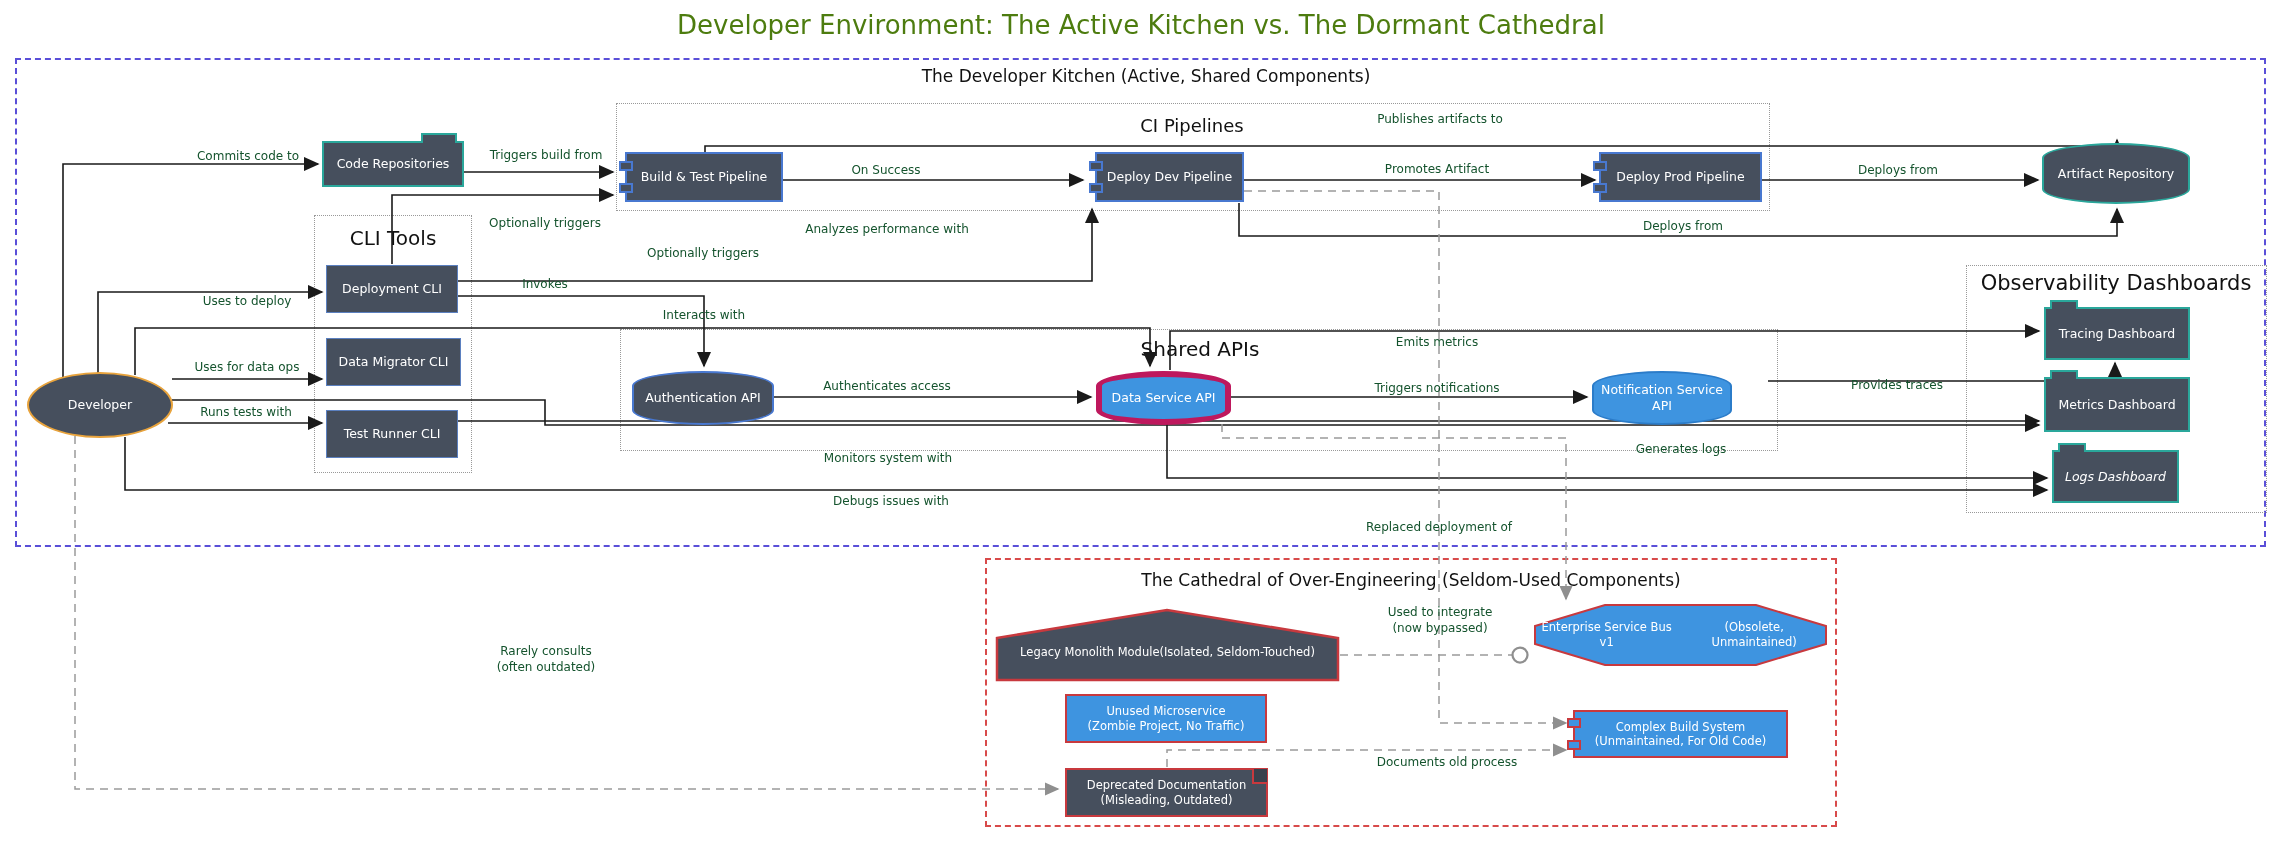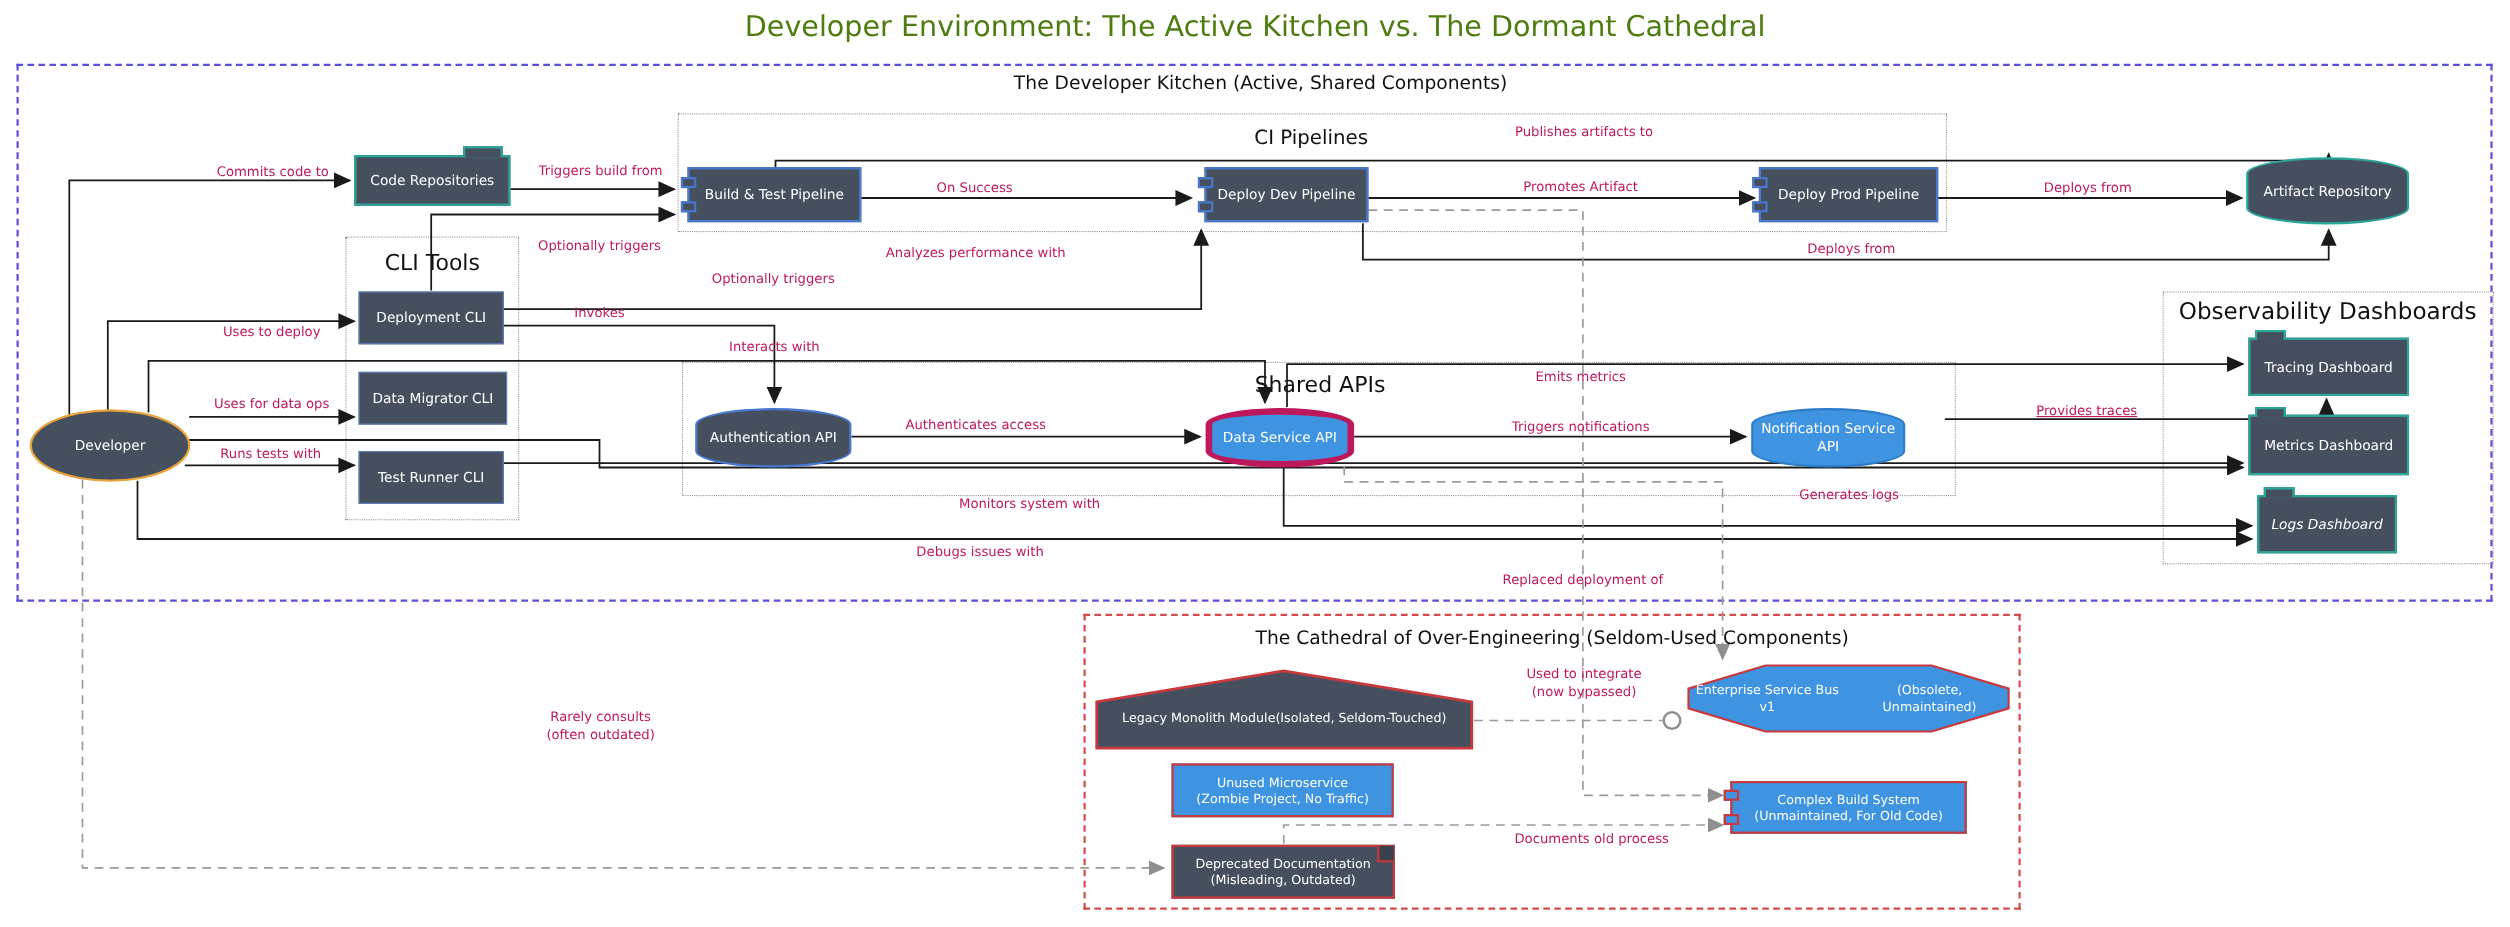--- a/index.html
+++ b/index.html
@@ -17,21 +17,21 @@
   .blue{background:#3e94e0;}
   .b-teal{border:2px solid #2aa79b;}
   .b-blue{border:2px solid #4878d0;}
   .b-cli{border:1.5px solid #5b80c0;}
   .b-red{border:2px solid #c8393e;}
   .ellipse{border-radius:50%;}
   .cyl{border-radius:50% / 15px;}
   .tab{position:absolute;box-sizing:border-box;}
   .small{font-size:11.5px;}
   .edge-label{position:absolute;transform:translate(-50%,-50%);white-space:nowrap;
-              font-size:12px;color:#be185d;text-align:center;line-height:1.3;}
+              font-size:12px;color:#14532d;text-align:center;line-height:1.3;}
   svg.wires{position:absolute;left:0;top:0;pointer-events:none;}
   .svgnode{position:absolute;}
   .svgnode .txt{position:absolute;left:0;right:0;top:0;bottom:0;display:flex;flex-direction:row;
                 align-items:center;justify-content:center;color:#fff;font-size:11.5px;line-height:1.3;text-align:center;}
   .fold{position:absolute;top:-1px;right:-1px;width:13px;height:13px;background:#39414d;
         border-left:2px solid #c8393e;border-bottom:2px solid #c8393e;}
   .box3d::before{content:"";position:absolute;left:5px;top:-5px;right:-5px;bottom:5px;
         background:#3e94e0;border:1.5px solid #c8393e;z-index:-1;}
 </style>
 </head>
@@ -114,22 +114,22 @@
   <div class="edge-label" style="left:247px;top:302px;">Uses to deploy</div>
   <div class="edge-label" style="left:247px;top:368px;">Uses for data ops</div>
   <div class="edge-label" style="left:246px;top:413px;">Runs tests with</div>
   <div class="edge-label" style="left:545px;top:224px;">Optionally triggers</div>
   <div class="edge-label" style="left:703px;top:254px;">Optionally triggers</div>
   <div class="edge-label" style="left:545px;top:285px;">Invokes</div>
   <div class="edge-label" style="left:887px;top:387px;">Authenticates access</div>
   <div class="edge-label" style="left:704px;top:316px;">Interacts with</div>
   <div class="edge-label" style="left:1437px;top:343px;">Emits metrics</div>
   <div class="edge-label" style="left:1437px;top:389px;">Triggers notifications</div>
-  <div class="edge-label" style="left:1897px;top:374px;text-decoration:underline;">Provides traces</div>
-  <div class="edge-label" style="left:888px;top:459px;margin-left:48px;">Monitors system with</div>
+  <div class="edge-label" style="left:1897px;top:386px;">Provides traces</div>
+  <div class="edge-label" style="left:888px;top:459px;">Monitors system with</div>
   <div class="edge-label" style="left:887px;top:230px;">Analyzes performance with</div>
   <div class="edge-label" style="left:1681px;top:450px;">Generates logs</div>
   <div class="edge-label" style="left:891px;top:502px;">Debugs issues with</div>
   <div class="edge-label" style="left:1439px;top:528px;">Replaced deployment of</div>
   <div class="edge-label" style="left:1440px;top:621px;">
     <span>Used to integrate</span><br>
     <span>(now bypassed)</span>
   </div>
   <div class="edge-label" style="left:1447px;top:763px;">Documents old process</div>
   <div class="edge-label" style="left:546px;top:660px;">

